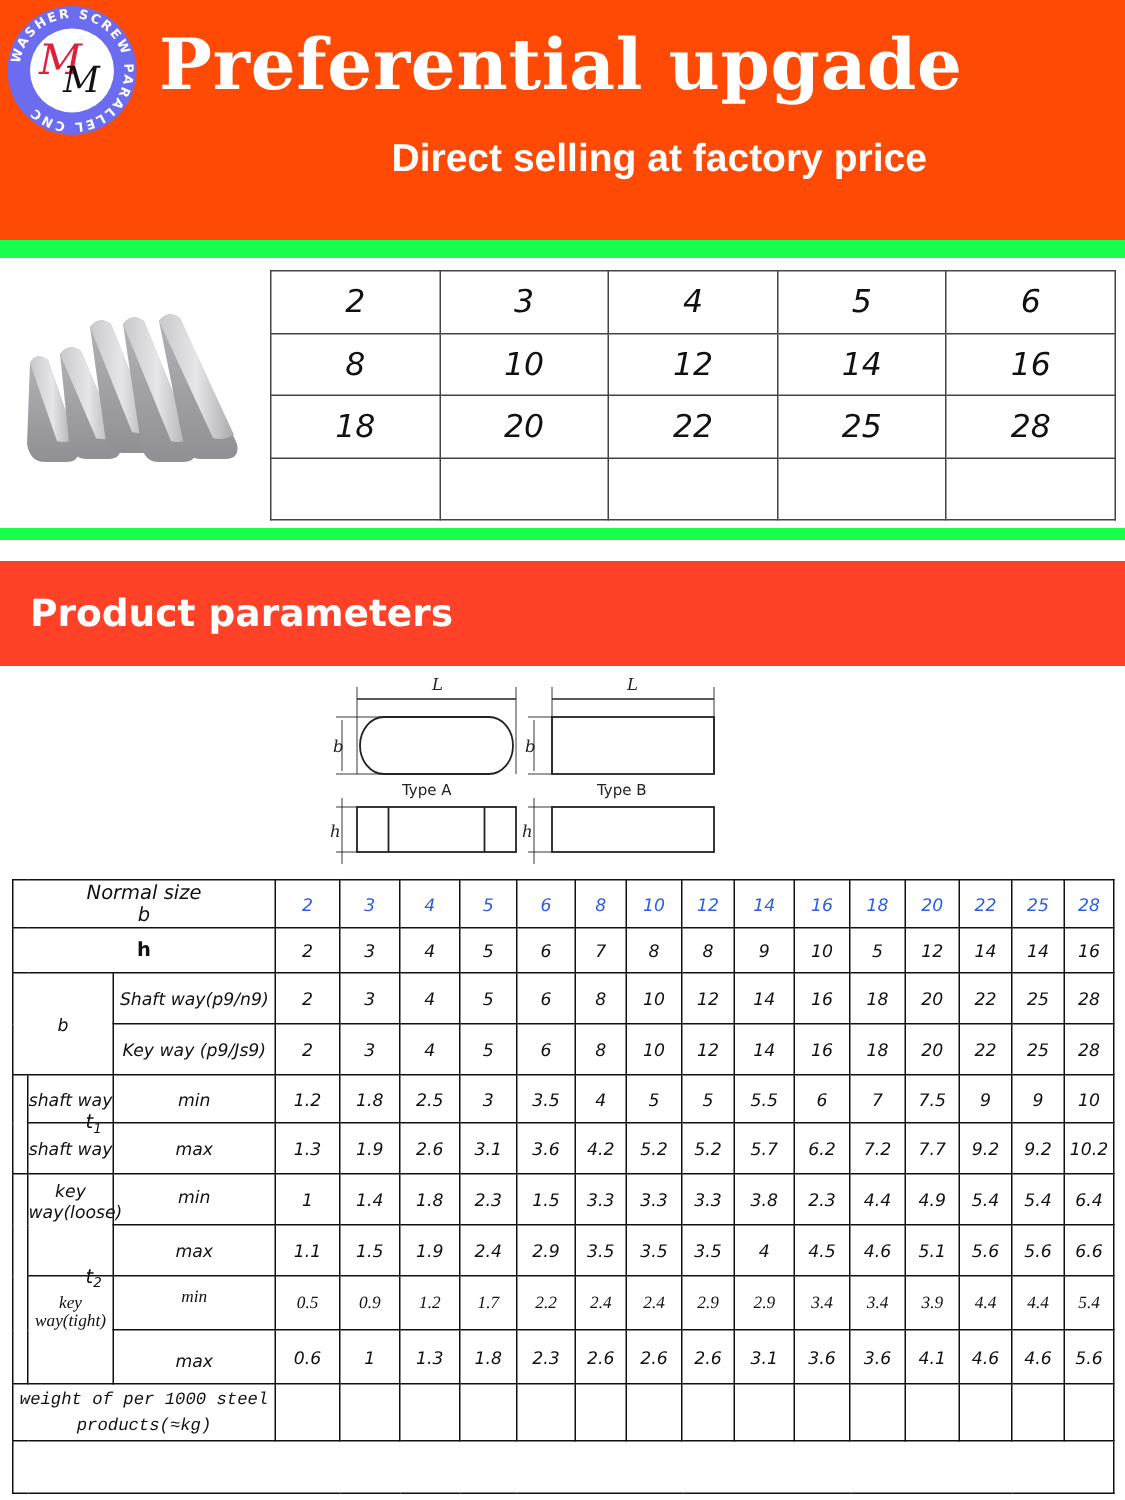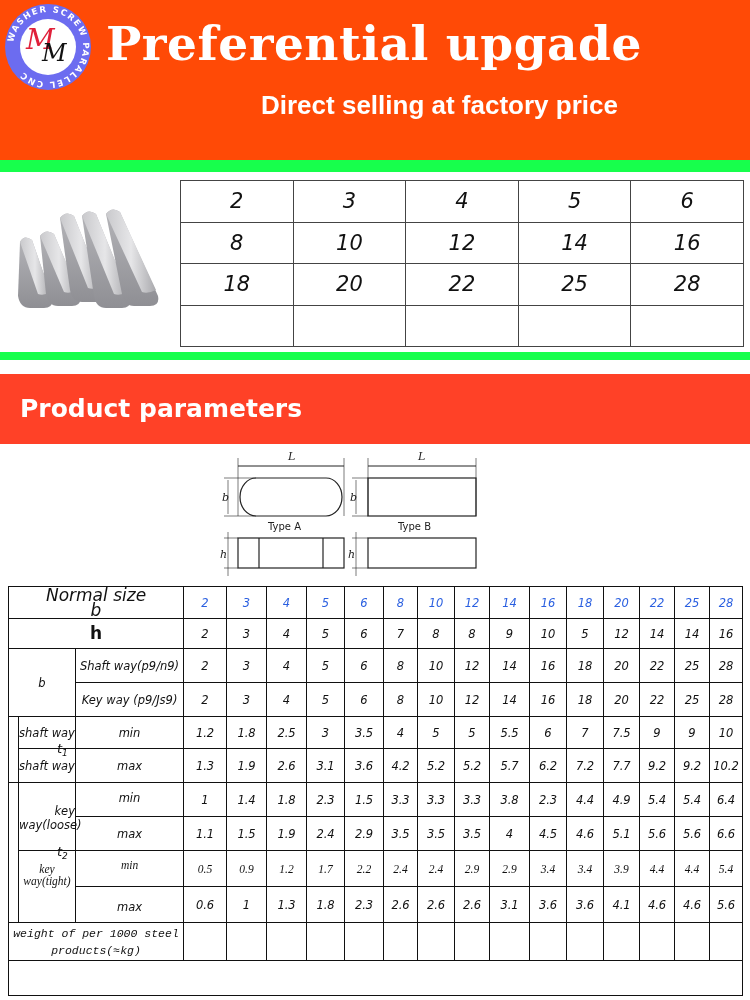--- a/index.html
+++ b/index.html
@@ -25,21 +25,21 @@
   .params-bar { position: absolute; left: 0; top: 374px; width: 750px; height: 70px; background: #ff4127; }
   .params-title { position: absolute; left: 20px; top: 394px; font-family: "DejaVu Sans", sans-serif; font-weight: bold; font-size: 25px; color: #ffffff; white-space: nowrap; }
 
   
   .drawing { position: absolute; left: 216px; top: 448px; width: 280px; height: 132px; }
 
   
   .spec { position: absolute; left: 8px; top: 586px; width: 734px; border-collapse: collapse; table-layout: fixed; }
   .spec td { border: 1px solid #111; text-align: center; vertical-align: middle; font-style: italic; font-size: 11.5px; color: #111; padding: 0; }
   .spec .blue { color: #2a5fe0; }
-  .spec .big { font-size: 17px; line-height: 15px; }
+  .spec .big { font-size: 13px; line-height: 15px; }
   .spec .t-lbl { border-right: 1px solid #111; font-size: 13px; padding-left: 48px; }
   .sub { font-size: 9px; vertical-align: -3px; }
   .spec .last-row td { border-top: 1px solid #111; }
 </style>
 </head>
 <body>
 
 <div class="banner">
   <div class="logo">
     <svg class="logo-ring" viewBox="0 0 86 86">
@@ -311,21 +311,21 @@
     <td>6.2</td>
     <td>7.2</td>
     <td>7.7</td>
     <td>9.2</td>
     <td>9.2</td>
     <td>10.2</td>
   </tr>
 
   <tr style="height:34px;">
     <td rowspan="4" class="t-lbl"><span>t</span><span class="sub">2</span></td>
-    <td rowspan="2" style="vertical-align:top;padding-top:21px;text-align:right;">key way(loose)</td>
+    <td rowspan="2" style="vertical-align:top;padding-top:4px;">key way(loose)</td>
     <td style="vertical-align:top;padding-top:8px;">min</td>
     <td>1</td>
     <td>1.4</td>
     <td>1.8</td>
     <td>2.3</td>
     <td>1.5</td>
     <td>3.3</td>
     <td>3.3</td>
     <td>3.3</td>
     <td>3.8</td>

